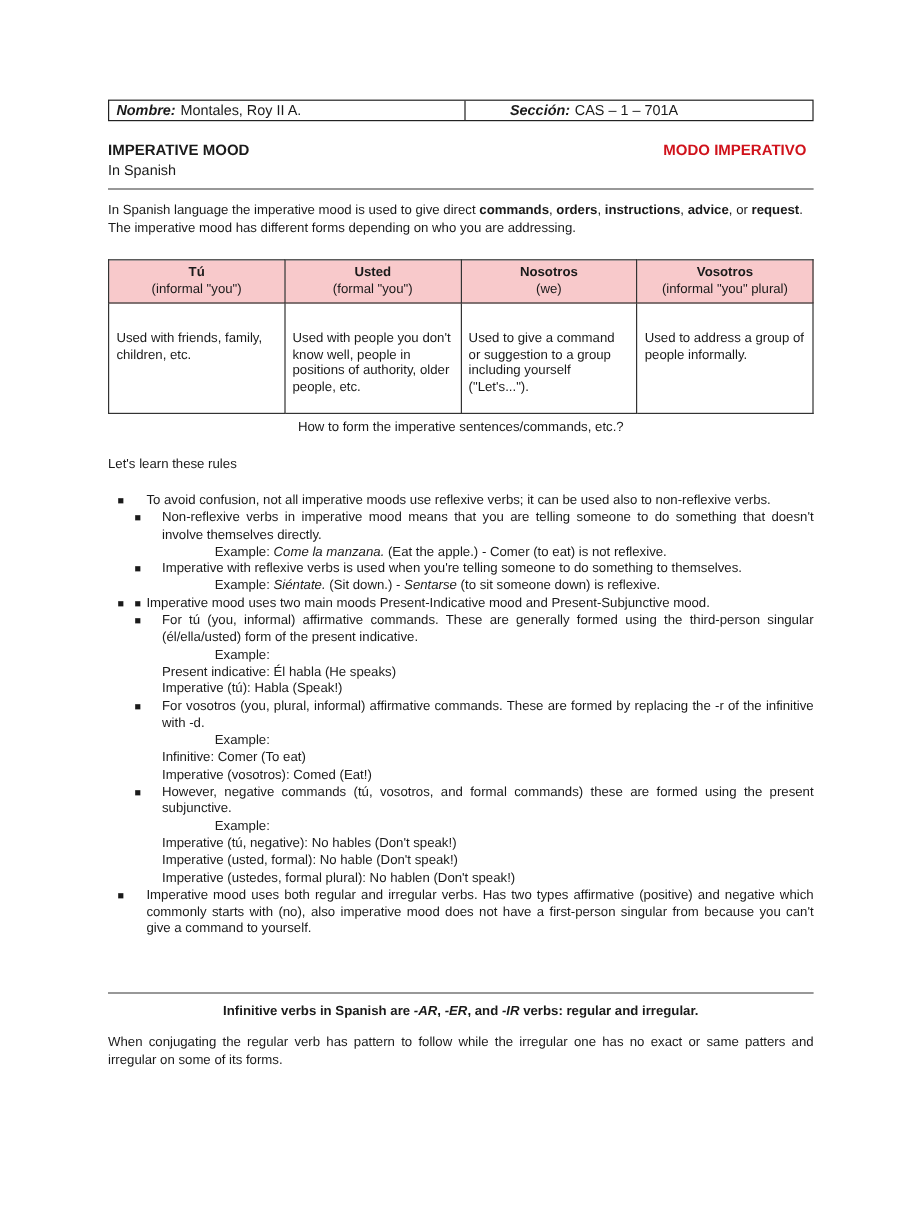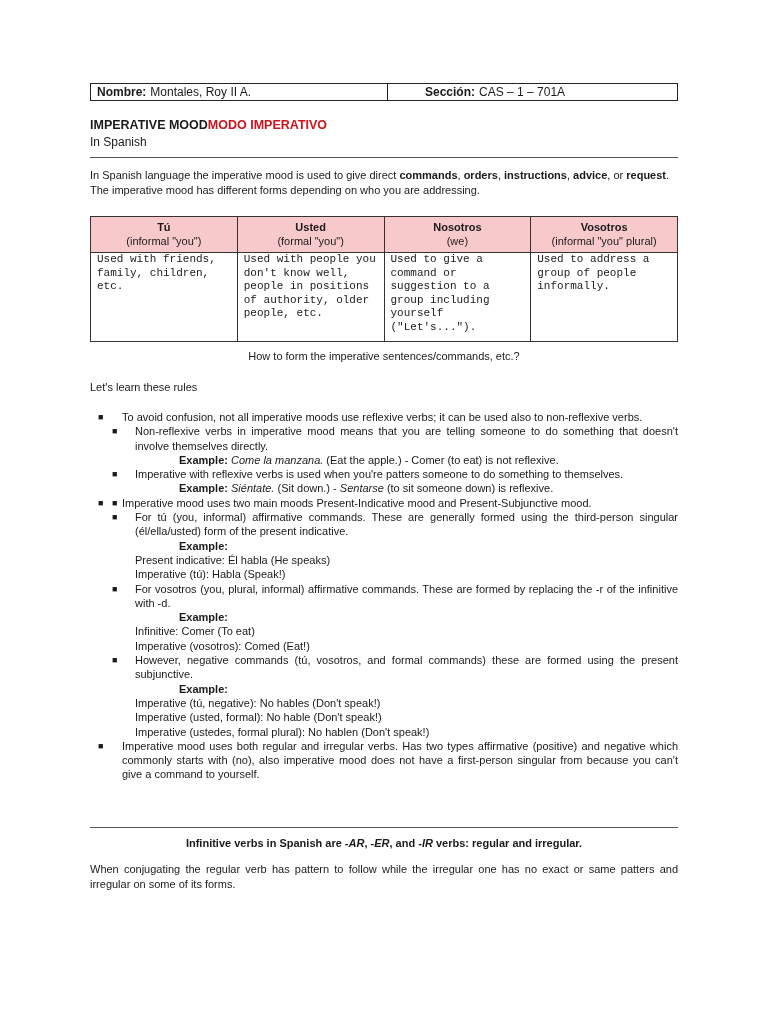--- a/index.html
+++ b/index.html
@@ -8,53 +8,53 @@
     font-family: "Liberation Sans", sans-serif; color: #1a1a1a; font-size: 11px;
   }
   .page { position: absolute; left: 90px; top: 0; width: 588px; }
   .header-table {
     position: absolute; top: 83px; left: 0; width: 586px; height: 16px;
     border: 1px solid #222; display: flex; box-sizing: content-box;
   }
   .header-cell { display: flex; align-items: center; padding-left: 6px; font-size: 12px; line-height: 16px; }
   .header-cell.left { width: 290px; border-right: 1px solid #222; }
   .header-cell.right { flex: 1; margin-left: 31px; }
-  .header-cell b { font-weight: bold; margin-right: 4px; }
+  .header-cell b { font-weight: bold; margin-right: 4px; font-style: italic; }
 
-  .title-row { position: absolute; top: 118px; left: 0; width: 586px; display: flex; justify-content: flex-start; }
+  .title-row { position: absolute; top: 118px; left: 0; width: 586px; display: flex; justify-content: space-between; }
   .title-main { font-weight: bold; font-size: 12.5px; }
   .title-es { font-weight: bold; font-size: 12.5px; color: #d0121b; margin-right: 4px; }
   .subtitle { position: absolute; top: 135px; left: 0; font-size: 12px; text-align: right; }
   .hr { position: absolute; left: 0; width: 588px; height: 1px; background: #555; }
 
   .intro { position: absolute; top: 168px; left: 0; width: 588px; font-size: 11px; line-height: 14.5px; }
   .intro b { font-weight: bold; }
 
   table.pronouns {
     position: absolute; top: 216px; left: 0; width: 588px; border-collapse: collapse; font-size: 11px;
   }
   table.pronouns th {
     background: #f8c9cb; border: 1px solid #333; font-weight: normal; text-align: center;
     height: 35px; line-height: 13.5px; padding: 0 4px; width: 25%;
   }
   table.pronouns th .pname { font-weight: bold; display: block; }
   table.pronouns td {
-    border: 1px solid #333; vertical-align: top; padding: 0 6px 6px 6px; height: 62px; line-height: 13.6px; font-family: Liberation Mono, monospace;
+    border: 1px solid #333; vertical-align: top; padding: 23px 6px 6px 6px; height: 62px; line-height: 13.6px;
   }
 
   .center-q { position: absolute; top: 350px; left: 0; width: 588px; text-align: center; font-size: 11px; }
   .lets { position: absolute; top: 381px; left: 0; font-size: 11px; }
 
   .rules { position: absolute; top: 410px; left: 0; width: 588px; font-size: 11px; line-height: 14.3px; }
   .li1 { position: relative; padding-left: 32px; text-align: justify; }
   .li2 { position: relative; padding-left: 45px; text-align: justify; }
   .bullet { position: absolute; font-size: 9px; line-height: 14.3px; }
   .li1 > .bullet { left: 8px; }
   .li2 > .bullet { left: 22px; }
-  .bold { font-weight: bold; padding-left: 44px; }
+  .bold { font-weight: normal; padding-left: 44px; }
   .it { font-style: italic; }
 
   .sect-title { position: absolute; top: 837px; left: 0; width: 588px; text-align: center; font-weight: bold; font-size: 11px; }
   .closing { position: absolute; top: 862px; left: 0; width: 588px; text-align: justify; font-size: 11px; line-height: 14.5px; }
 </style>
 </head>
 <body>
 
 <div class="page">
 
@@ -101,21 +101,21 @@
   <div class="center-q">How to form the imperative sentences/commands, etc.?</div>
   <div class="lets">Let's learn these rules</div>
 
   <div class="rules">
     <div class="li1"><span class="bullet">■</span><span>To avoid confusion, not all imperative moods use reflexive verbs; it can be used also to non-reflexive verbs.</span></div>
 
     <div class="li2"><span class="bullet">■</span><span>Non-reflexive verbs in imperative mood means that you are telling someone to do something that doesn't involve themselves directly.</span><br>
       <span class="bold">Example:</span> <span class="it">Come la manzana.</span><span> (Eat the apple.) - Comer (to eat) is not reflexive.</span>
     </div>
 
-    <div class="li2"><span class="bullet">■</span><span>Imperative with reflexive verbs is used when you're patters someone to do something to themselves.</span><br>
+    <div class="li2"><span class="bullet">■</span><span>Imperative with reflexive verbs is used when you're telling someone to do something to themselves.</span><br>
       <span class="bold">Example:</span> <span class="it">Siéntate.</span><span> (Sit down.) - </span><span class="it">Sentarse</span><span> (to sit someone down) is reflexive.</span>
     </div>
 
     <div class="li2"><span class="bullet">■</span></div>
 
     <div class="li1"><span class="bullet">■</span><span>Imperative mood uses two main moods Present-Indicative mood and Present-Subjunctive mood.</span></div>
 
     <div class="li2"><span class="bullet">■</span><span>For tú (you, informal) affirmative commands. These are generally formed using the third-person singular (él/ella/usted) form of the present indicative.</span><br>
       <span class="bold">Example:</span><br>
       <span>Present indicative: Él habla (He speaks)</span><br>

